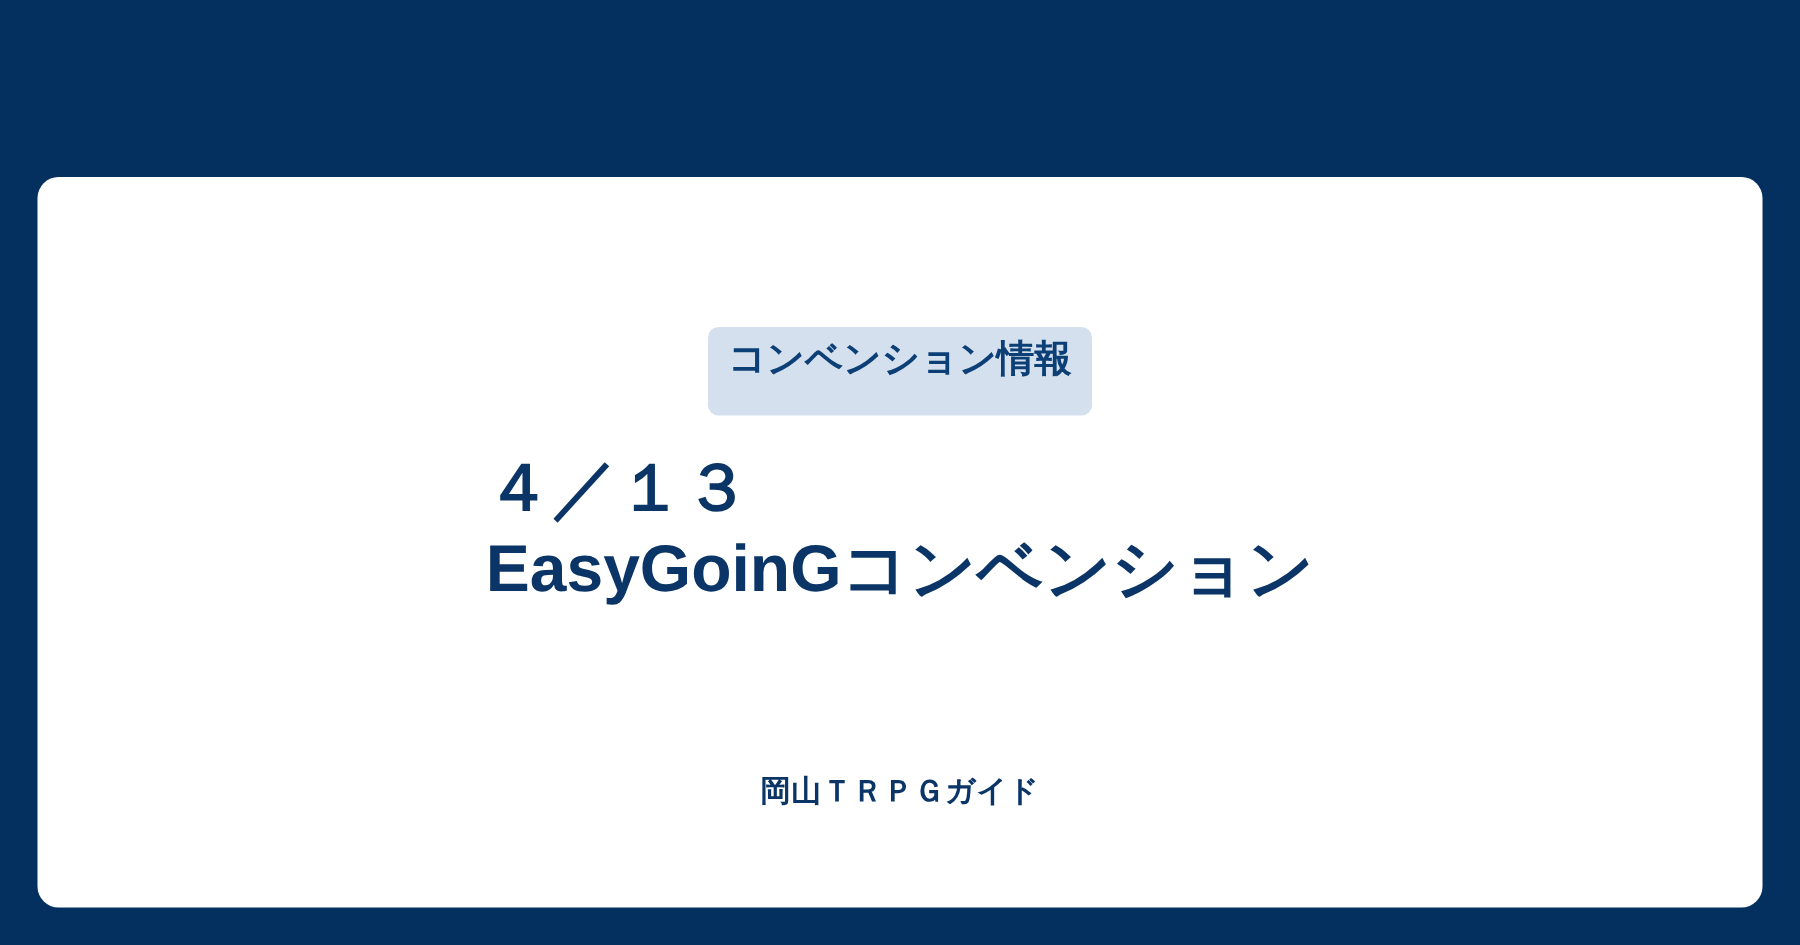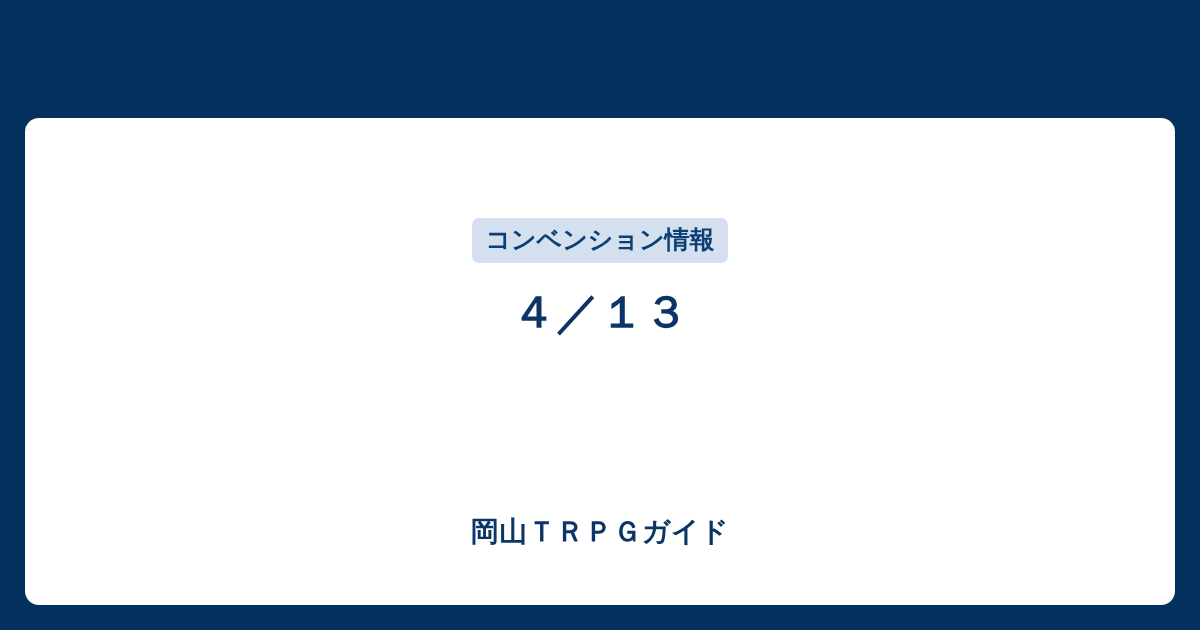--- a/index.html
+++ b/index.html
@@ -70,21 +70,21 @@
   }
 
   
   .category-badge {
     margin-top: 100px;
     background: #d4e0ed;
     color: #0d3f77;
     font-size: 25px;
     font-weight: bold;
     line-height: 1;
-    padding: 9px 13px 11px 13px;
+    padding: 9px 13px 25px 13px;
     border-radius: 7px;
     white-space: nowrap;
     letter-spacing: 0px;
   }
 
   
   .entry-title {
     margin: 22px 0 0 0;
     color: #0a3566;
     font-size: 44px;
@@ -102,37 +102,38 @@
   }
 
   
   .blog-name {
     position: absolute;
     left: 0;
     right: 0;
     top: 400px;
     text-align: center;
     color: #0a3566;
-    font-size: 28px;
+    font-size: 20px;
     font-weight: bold;
     line-height: 1;
     letter-spacing: 0.5px;
   }
 </style>
 </head>
 <body>
 
 <div class="og-canvas">
 
 
   <div class="entry-card">
 
     <div class="category-badge">コンベンション情報</div>
 
     <h1 class="entry-title">
       <span class="title-line">４／１３</span>
+      <span class="title-line">EasyGoinGコンベンション</span>
     </h1>
 
     <div class="blog-name">岡山ＴＲＰＧガイド</div>
 
   </div>
 
 </div>
 
 </body></html>

